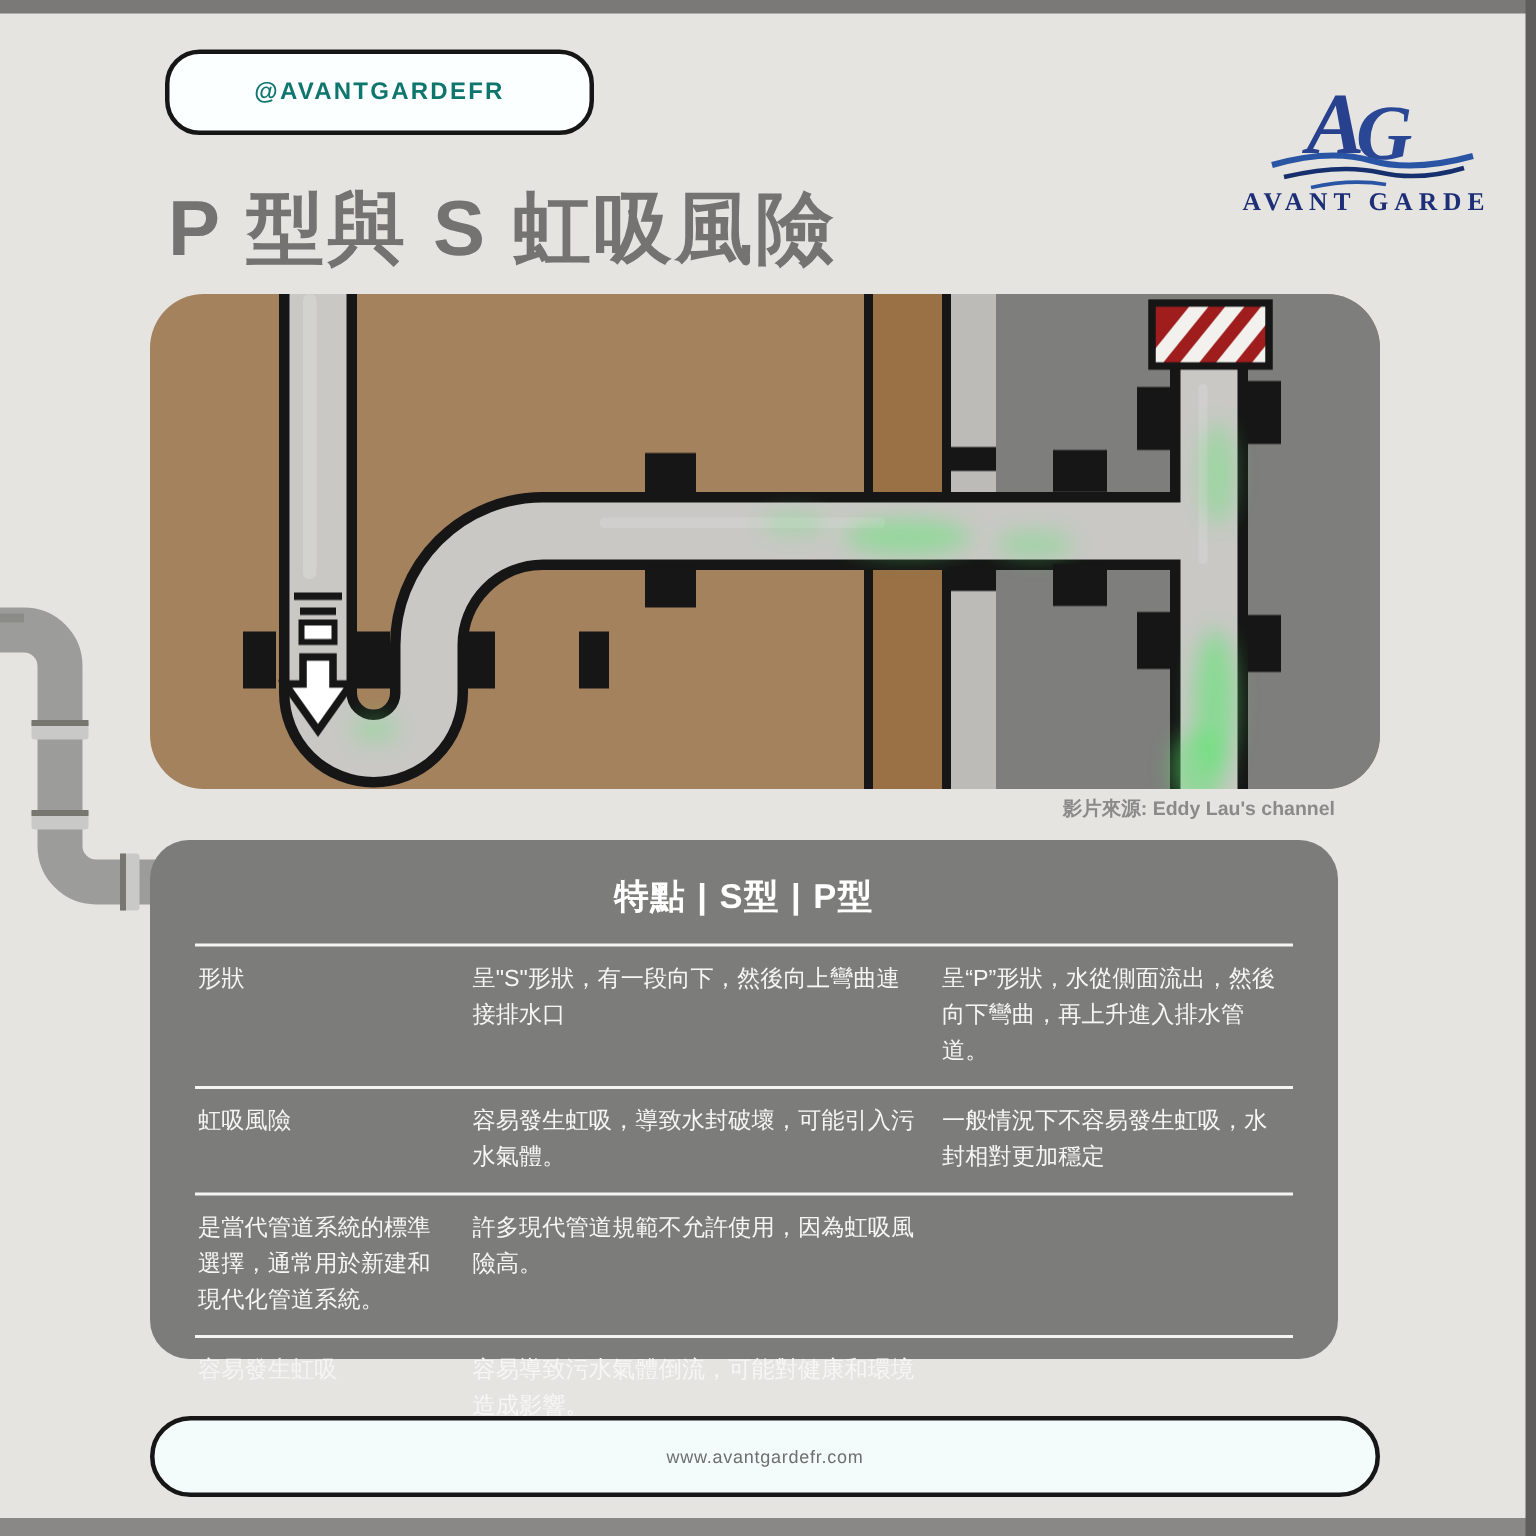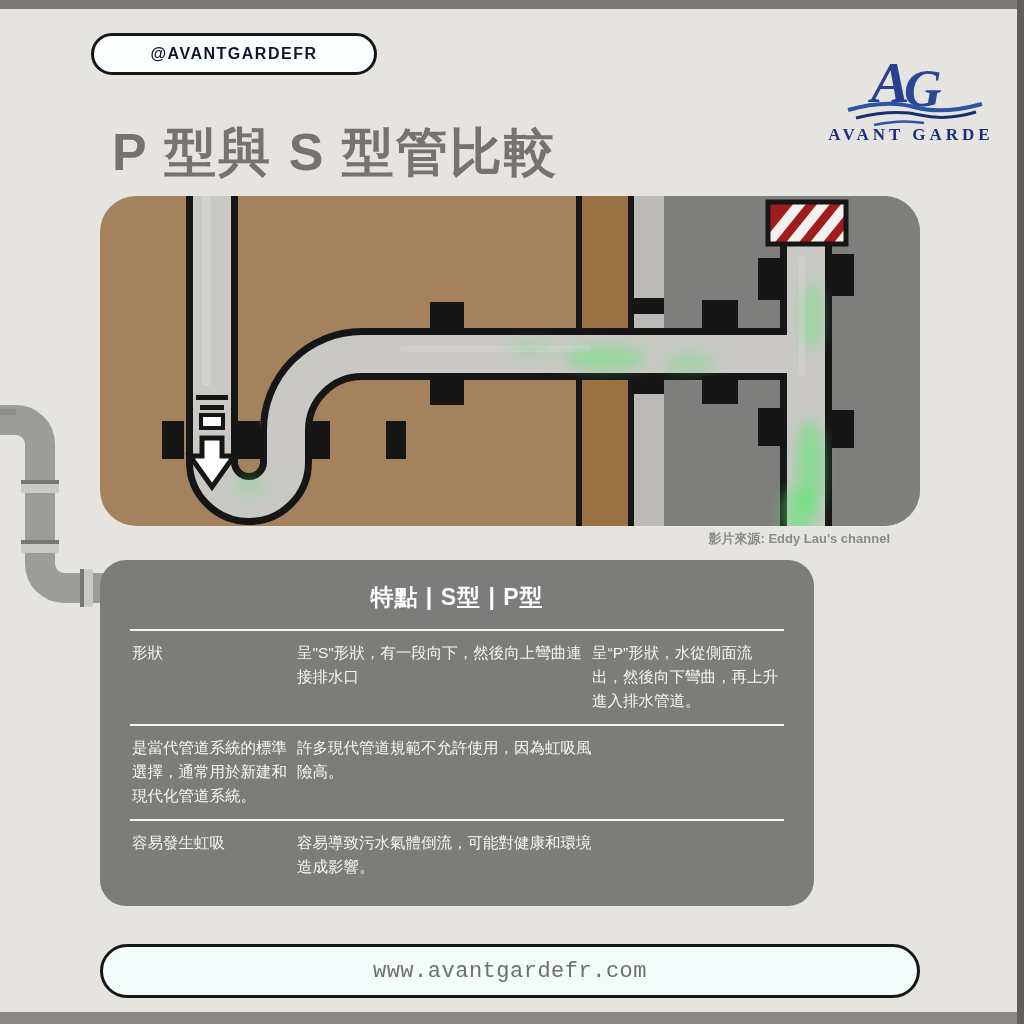--- a/index.html
+++ b/index.html
@@ -7,24 +7,24 @@
     width:1024px;height:1024px;position:relative;overflow:hidden;
     background:#e6e4e1;
     font-family:"Liberation Sans","DejaVu Sans",sans-serif;
   }
   .edge{position:absolute;z-index:30;}
   .edge-top{left:0;top:0;width:1024px;height:9px;background:#7b7977;}
   .edge-bottom{left:0;top:1012px;width:1024px;height:12px;background:#8a8886;}
   .edge-right{top:0;right:0;width:7px;height:1024px;background:#5f5e5c;}
 
   .badge{
-    position:absolute;left:91px;top:33px;width:286px;height:42px;
+    position:absolute;left:110px;top:33px;width:286px;height:57px;
     background:#fbffff;border:3px solid #161616;border-radius:23px;
     display:flex;align-items:center;justify-content:center;
-    font-weight:700;font-size:16px;letter-spacing:1.5px;color:#0f172a;
+    font-weight:700;font-size:16px;letter-spacing:1.5px;color:#0f766e;
     box-sizing:border-box;z-index:5;
   }
   .logo{position:absolute;right:28px;top:48px;width:180px;height:95px;z-index:5;}
 
   .title{
     position:absolute;left:112px;top:118px;width:700px;
     font-size:52px;font-weight:800;color:#757371;letter-spacing:2px;
     z-index:5;
   }
 
@@ -35,42 +35,42 @@
   .illustration svg{display:block;}
 
   .caption{
     position:absolute;top:530px;right:134px;
     font-size:13px;font-weight:700;color:#8a8a88;z-index:5;
   }
 
   .left-pipe{position:absolute;left:0;top:392px;width:120px;height:240px;z-index:1;}
 
   .panel{
-    position:absolute;left:100px;top:560px;width:714px;height:346px;
+    position:absolute;left:100px;top:560px;width:792px;height:346px;
     background:#7c7c7a;border-radius:26px;box-sizing:border-box;
     padding:0 30px;z-index:3;color:#fdfdfb;
   }
   .panel-header{
     text-align:center;font-size:23px;font-weight:700;letter-spacing:1px;
     padding:22px 0 16px 0;color:#ffffff;
   }
   .trow{
-    display:grid;grid-template-columns:165px 295px 1fr;
+    display:grid;grid-template-columns:165px 295px 1fr;column-gap:18px;
     border-top:2px solid #f4f4f2;
     padding:10px 2px 11px 2px;
     font-size:15.5px;line-height:1.55;
   }
   .trow .cell-label{font-weight:400;color:#f4f4f2;}
   .trow .cell{color:#f6f6f4;}
 
   .footer-pill{
     position:absolute;left:100px;top:944px;width:820px;height:54px;
     background:#f3fbfb;border:3px solid #161616;border-radius:27px;
     box-sizing:border-box;display:flex;align-items:center;justify-content:center;
-    font-size:22px;color:#6f6f6d;letter-spacing:0.5px;z-index:5;font-family:Liberation Mono, monospace;
+    font-size:12px;color:#6f6f6d;letter-spacing:0.5px;z-index:5;
   }
 </style>
 </head>
 <body>
 
 <div class="edge edge-top"></div>
 <div class="edge edge-bottom"></div>
 <div class="edge edge-right"></div>
 
 <div class="badge">
@@ -83,21 +83,21 @@
     <text x="88" y="58" font-family="Liberation Serif, serif" font-size="52" font-style="italic" font-weight="bold" fill="#2a4796">G</text>
     <g>
       <path d="M32 62 Q70 51 98 59 T166 56" stroke="#2a55a5" stroke-width="4" fill="none"></path>
       <path d="M40 70 Q78 61 104 67 T160 64" stroke="#16306e" stroke-width="3" fill="none"></path>
       <path d="M58 77 Q85 71 108 75" stroke="#2a55a5" stroke-width="2.5" fill="none"></path>
     </g>
   </g>
   <text x="95" y="92" text-anchor="middle" font-family="Liberation Serif, serif" font-weight="bold" font-size="17" letter-spacing="4" fill="#1d2f77">AVANT GARDE</text>
 </svg>
 
-<div class="title">P 型與 S 型管比較</div>
+<div class="title">P 型與 S 虹吸風險</div>
 
 <div class="illustration">
   <svg viewBox="0 0 820 330" width="820" height="330" preserveAspectRatio="none">
     <defs>
       <filter id="glow" x="-80%" y="-80%" width="260%" height="260%">
         <feGaussianBlur stdDeviation="7"></feGaussianBlur>
       </filter>
       <clipPath id="hatchclip">
           <rect x="668" y="6" width="78" height="42"></rect>
         </clipPath>
@@ -188,20 +188,25 @@
 
 <div class="panel">
   <div class="panel-header">特點 | S型 | P型</div>
 
   <div class="trow">
     <div class="cell-label">形狀</div>
     <div class="cell">呈"S"形狀，有一段向下，然後向上彎曲連接排水口</div>
     <div class="cell">呈“P”形狀，水從側面流出，然後向下彎曲，再上升進入排水管道。</div>
   </div>
   <div class="trow">
+    <div class="cell-label">虹吸風險</div>
+    <div class="cell">容易發生虹吸，導致水封破壞，可能引入污水氣體。</div>
+    <div class="cell">一般情況下不容易發生虹吸，水封相對更加穩定</div>
+  </div>
+  <div class="trow">
     <div class="cell">是當代管道系統的標準選擇，通常用於新建和現代化管道系統。</div>
     <div class="cell">許多現代管道規範不允許使用，因為虹吸風險高。</div>
   </div>
   <div class="trow">
     <div class="cell-label">容易發生虹吸</div>
     <div class="cell">容易導致污水氣體倒流，可能對健康和環境造成影響。</div>
   </div>
 </div>
 
 <div class="footer-pill">

